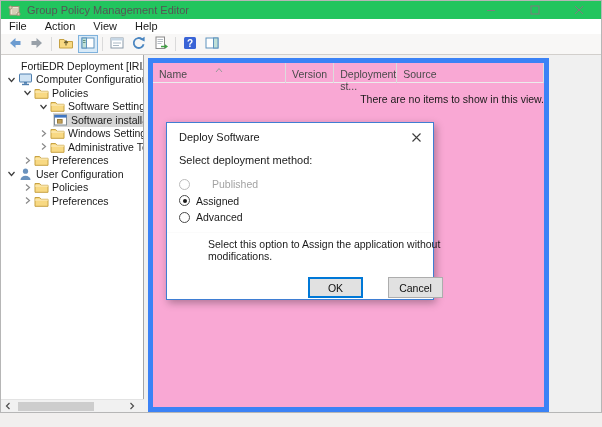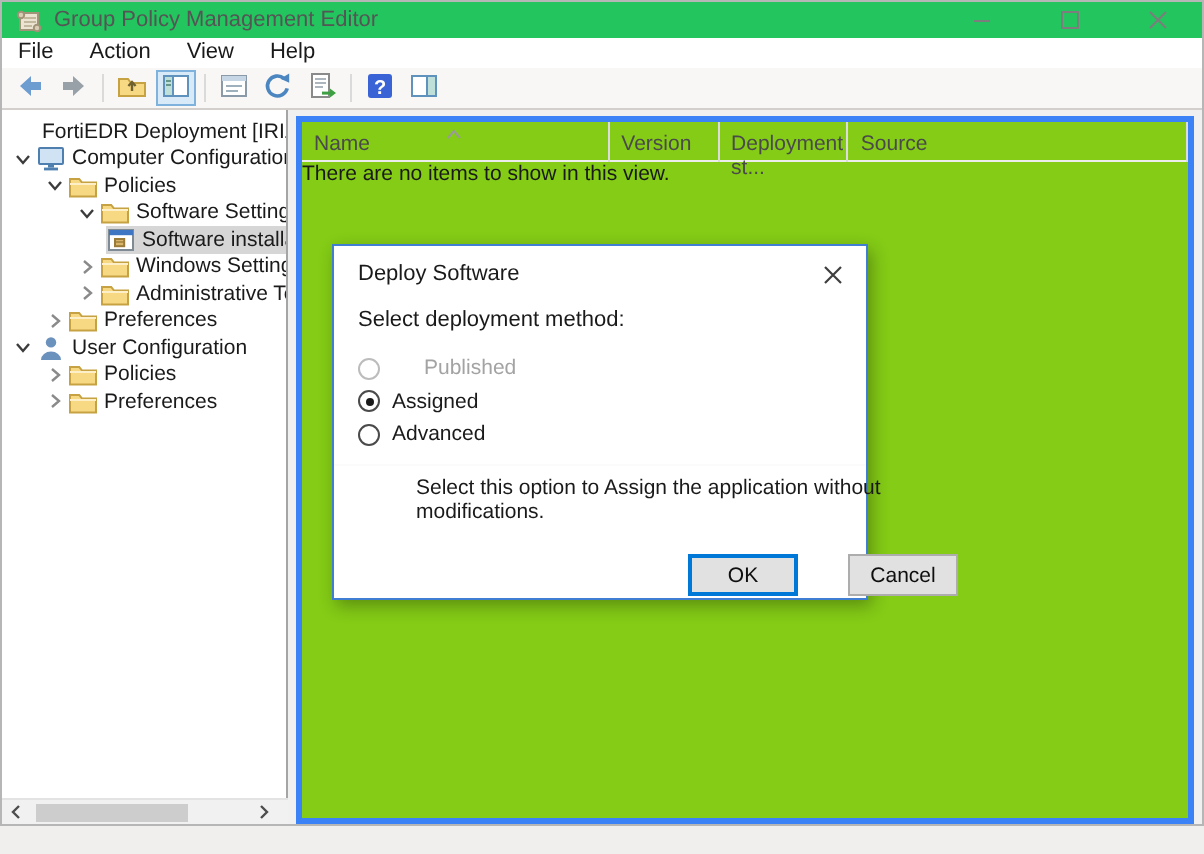--- a/index.html
+++ b/index.html
@@ -32,41 +32,41 @@
   .tree-pane { position:absolute; left:0; top:0; width:143px; height:357px; background:#fff; border-right:1px solid #a5a5a5; overflow:hidden; padding-top:4px; }
   .tree-row { display:flex; align-items:center; height:13.5px; font-size:10.5px; color:#1a1a1a; white-space:nowrap; }
   .tree-chev { width:13px; height:13px; display:inline-flex; align-items:center; justify-content:center; flex:none; }
   .tree-ic { width:15px; height:14px; display:inline-flex; align-items:center; justify-content:center; flex:none; margin-right:3px; }
   .tree-sel-wrap { display:flex; align-items:center; flex:1; height:13.5px; }
   .tree-sel-wrap.selected { background:#d6d6d6; }
   .tree-scrollbar { position:absolute; left:0; bottom:0; width:143px; height:13px; background:#f1f1f1; border-top:1px solid #e3e3e3; }
   .sb-arrow { position:absolute; top:0; width:14px; height:12px; display:flex; align-items:center; justify-content:center; background:#f1f1f1; border:none; }
   .sb-thumb { position:absolute; left:17px; top:2px; width:76px; height:9px; background:#cdcdcd; }
 
-  .list-pane { position:absolute; left:147px; top:3px; width:449px; height:354px; background:#84cc16; border:3px solid #3b82f6; }
+  .list-pane { position:absolute; left:147px; top:3px; width:401px; height:354px; background:#f9a8d4; border:5px solid #3b82f6; }
   .list-header { display:flex; height:20px; border-bottom:1px solid #ececec; position:relative; }
   .col-head { position:relative; font-size:10.5px; color:#4a4a4a; border-right:1px solid #dcdcdc; padding:5px 0 0 6px; height:20px; }
   .sort-ind { position:absolute; top:0; left:50%; margin-left:-5px; }
-  .empty-text { text-align:left; font-size:10.5px; color:#1a1a1a; }
+  .empty-text { text-align:right; font-size:10.5px; color:#1a1a1a; margin-top:10px; }
 
   
   .dialog { position:absolute; left:166px; top:122px; width:268px; height:178px; background:#fff; border:1px solid #3f7ed3; box-shadow:2px 3px 8px rgba(0,0,0,0.3); z-index:10; }
   .dlg-title { position:absolute; left:12px; top:8px; font-size:11px; color:#1a1a1a; }
   .dlg-close { position:absolute; right:9px; top:7px; width:16px; height:14px; background:transparent; border:none; display:flex; align-items:center; justify-content:center; }
   .dlg-prompt { position:absolute; left:12px; top:31px; font-size:11px; color:#1a1a1a;text-align:right; }
   .dlg-options { position:absolute; left:12px; top:53px; }
   .radio-row { display:flex; align-items:center; height:16.5px; margin-bottom:0; }
   .radio { width:11px; height:11px; border-radius:50%; border:1px solid #4a4a4a; background:#fff; margin-right:6px; position:relative; flex:none; }
   .radio.selected:after { content:""; position:absolute; left:2.5px; top:2.5px; width:4px; height:4px; border-radius:50%; background:#1a1a1a; }
   .radio.disabled { border-color:#bcbcbc; }
   .radio-label { font-size:10.5px; color:#1a1a1a; }
   .radio-row.disabled .radio-label { color:#a3a3a3;padding-left:16px; }
   .dlg-sep { position:absolute; left:0; top:109px; width:100%; height:1px; background:#dcdcdc; border-bottom:1px solid #fbfbfb; }
   .dlg-desc { position:absolute; left:12px; top:115px; width:248px; font-size:10.5px; color:#1a1a1a;margin-left:29px; }
-  .dlg-btn { position:absolute; top:154px; width:55px; height:21px; font-family:"Liberation Sans",sans-serif; font-size:10.5px; color:#0f0f0f; background:#e1e1e1; border:1px solid #adadad;margin-left:36px; }
+  .dlg-btn { position:absolute; top:154px; width:55px; height:21px; font-family:"Liberation Sans",sans-serif; font-size:10.5px; color:#0f0f0f; background:#e1e1e1; border:1px solid #adadad; }
   .dlg-btn.default { border:2px solid #0078d7; }
   .btn-ok { left:141px; }
   .btn-cancel { left:221px; }
 </style>
 </head>
 <body>
 
 <div class="window">
 
   <div class="titlebar">

